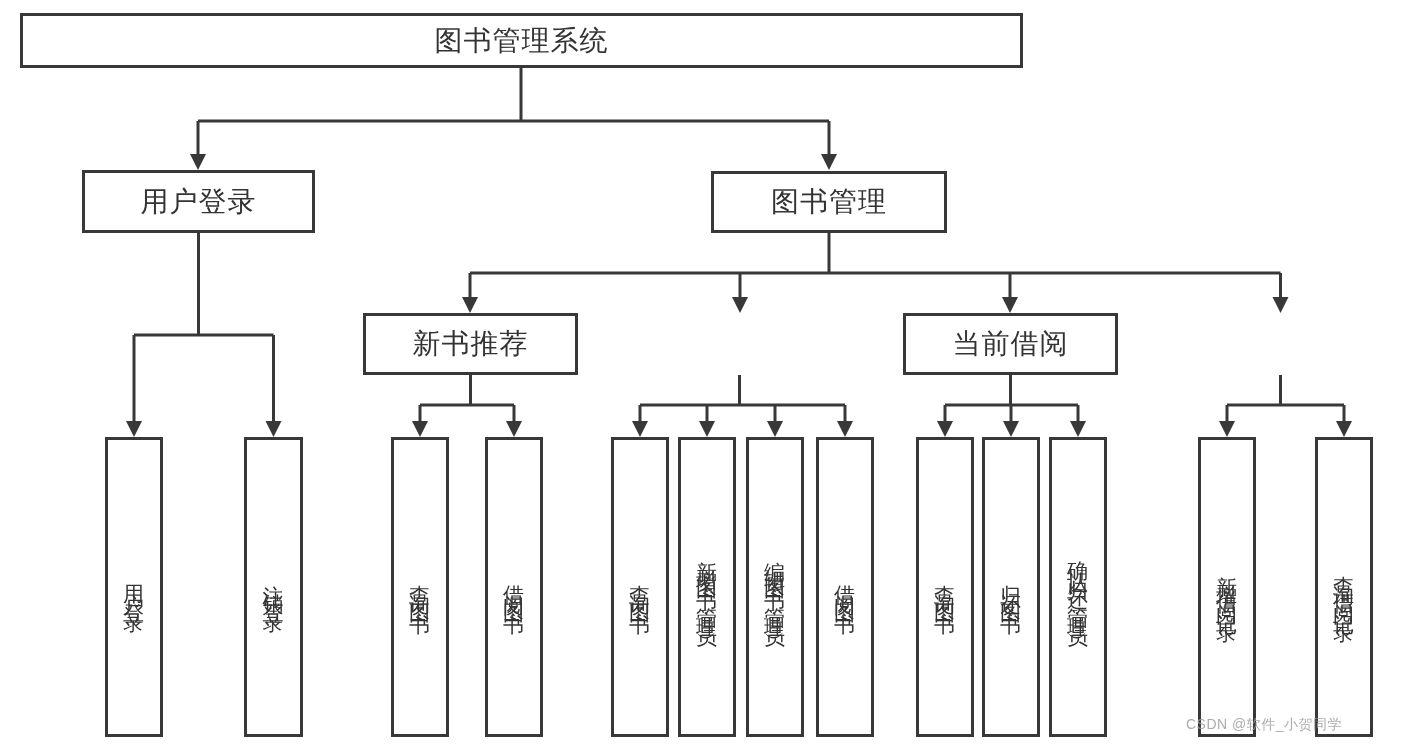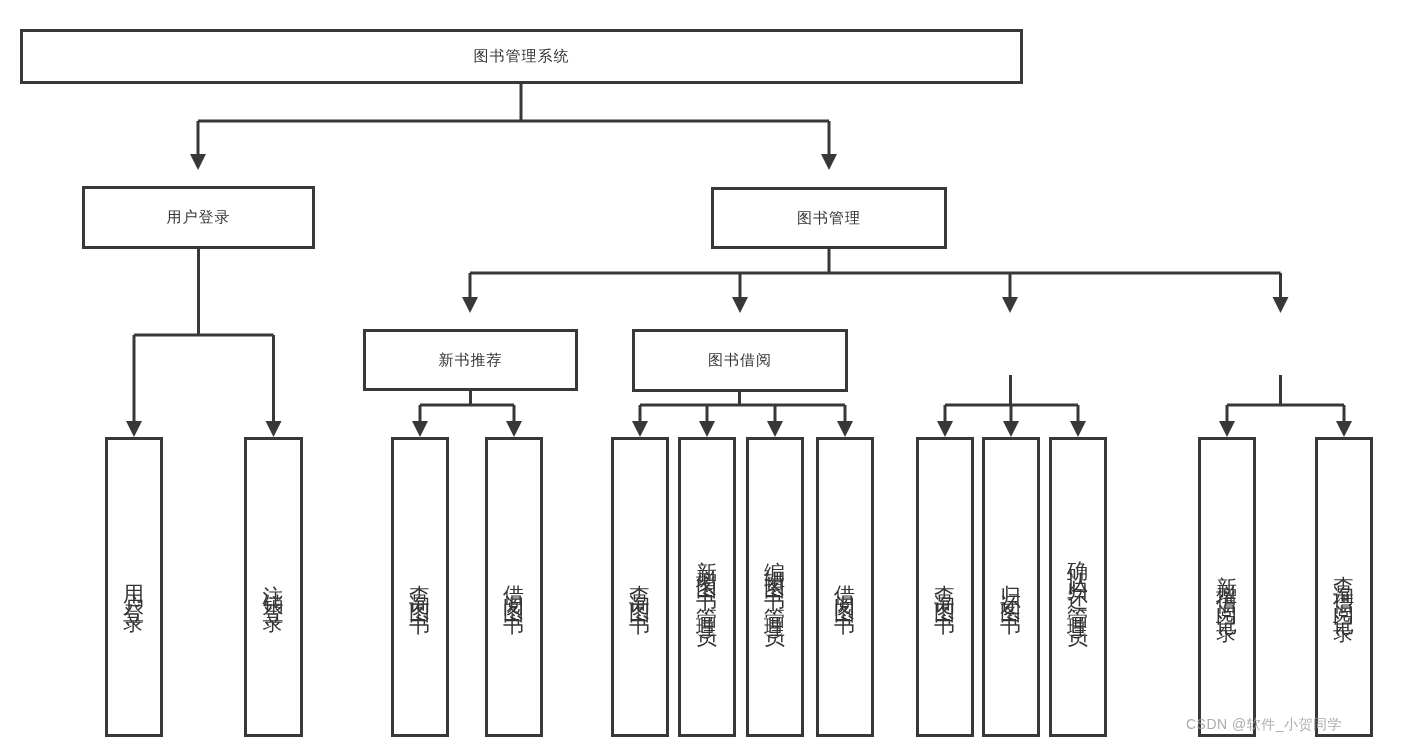--- a/index.html
+++ b/index.html
@@ -20,24 +20,23 @@
     width:1405px;height:747px;
   }
   .node{
     position:absolute;
     box-sizing:border-box;
     border:3px solid #383838;
     background:#ffffff;
     display:flex;
     align-items:center;
     justify-content:center;
-    font-size:15px;
+    font-size:28px;
     letter-spacing:1px;
     color:#333333;
-    margin-top:16px;
   }
   .leaf{
     position:absolute;
     box-sizing:border-box;
     border:3px solid #383838;
     background:#ffffff;
     width:58px;
     top:437px;
     height:300px;
     display:flex;
@@ -148,22 +147,22 @@
   <div class="node" id="n-user-login">
     <span>用户登录</span>
   </div>
   <div class="node" id="n-new-books">
     <span>新书推荐</span>
   </div>
 
   <div class="node" id="n-book-mgmt">
     <span>图书管理</span>
   </div>
-  <div class="node" id="n-book-borrow">
-    <span>图书借阅</span>
+  <div class="node" id="n-current-borrow">
+    <span>当前借阅</span>
   </div>
 
   <div class="leaf" id="l-ul-0">
     <span class="vtext">用户登录</span>
   </div>
   <div class="leaf" id="l-ul-1">
     <span class="vtext">注销登录</span>
   </div>
 
   <div class="leaf" id="l-nb-0">

